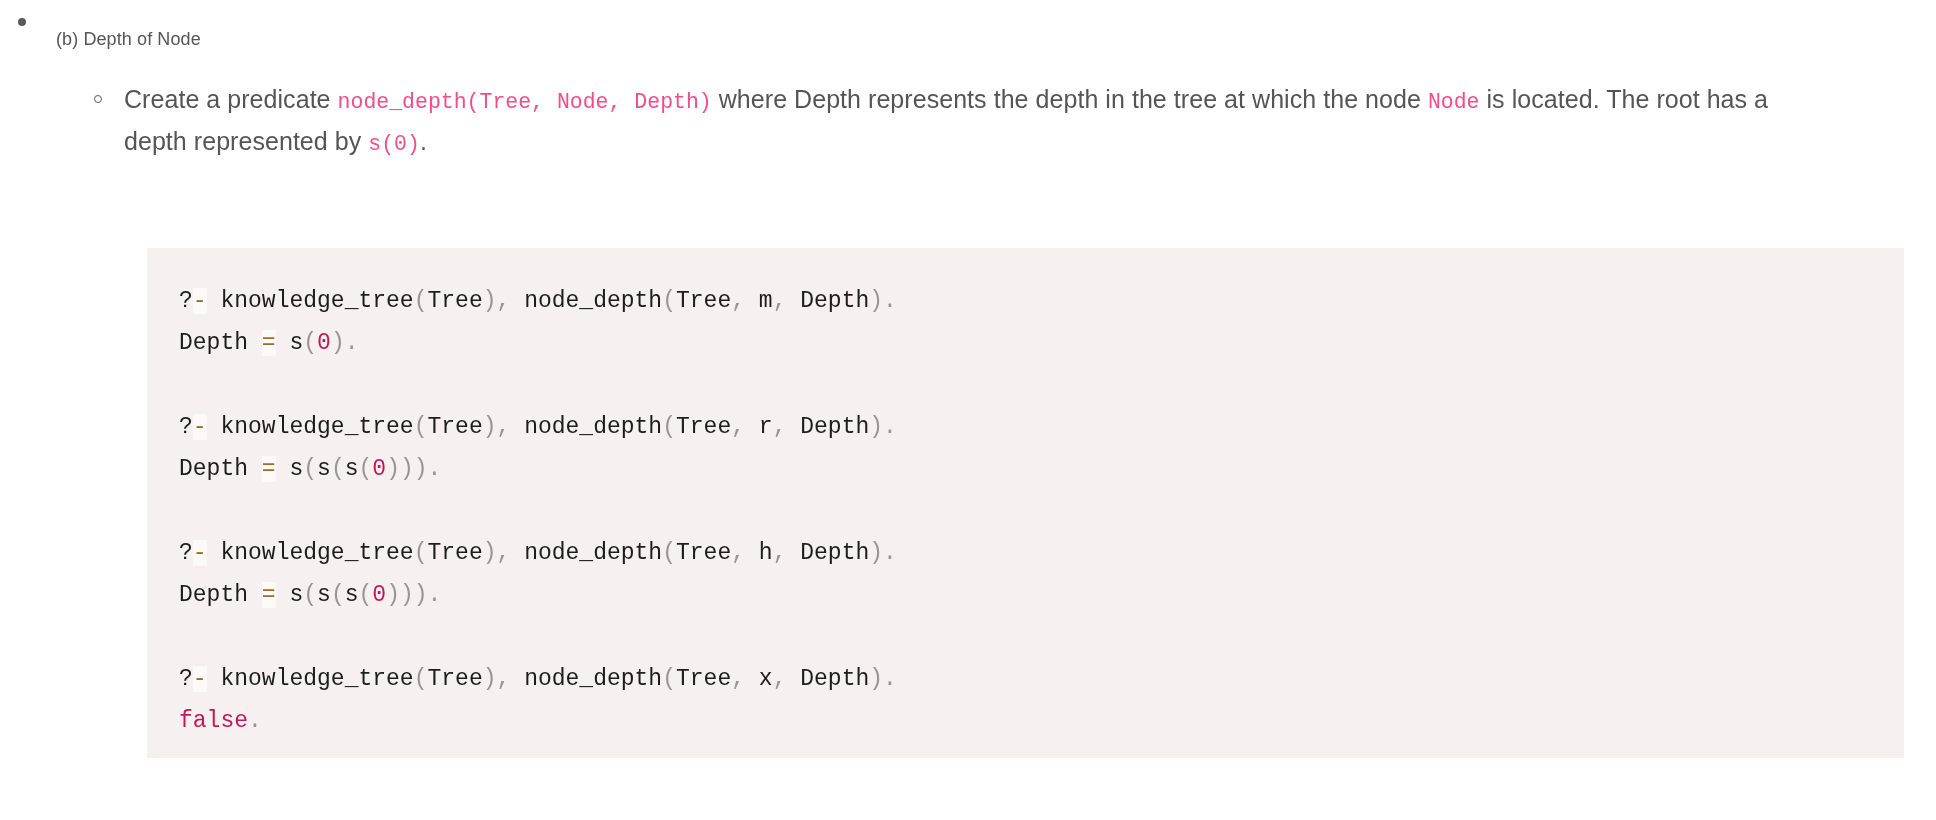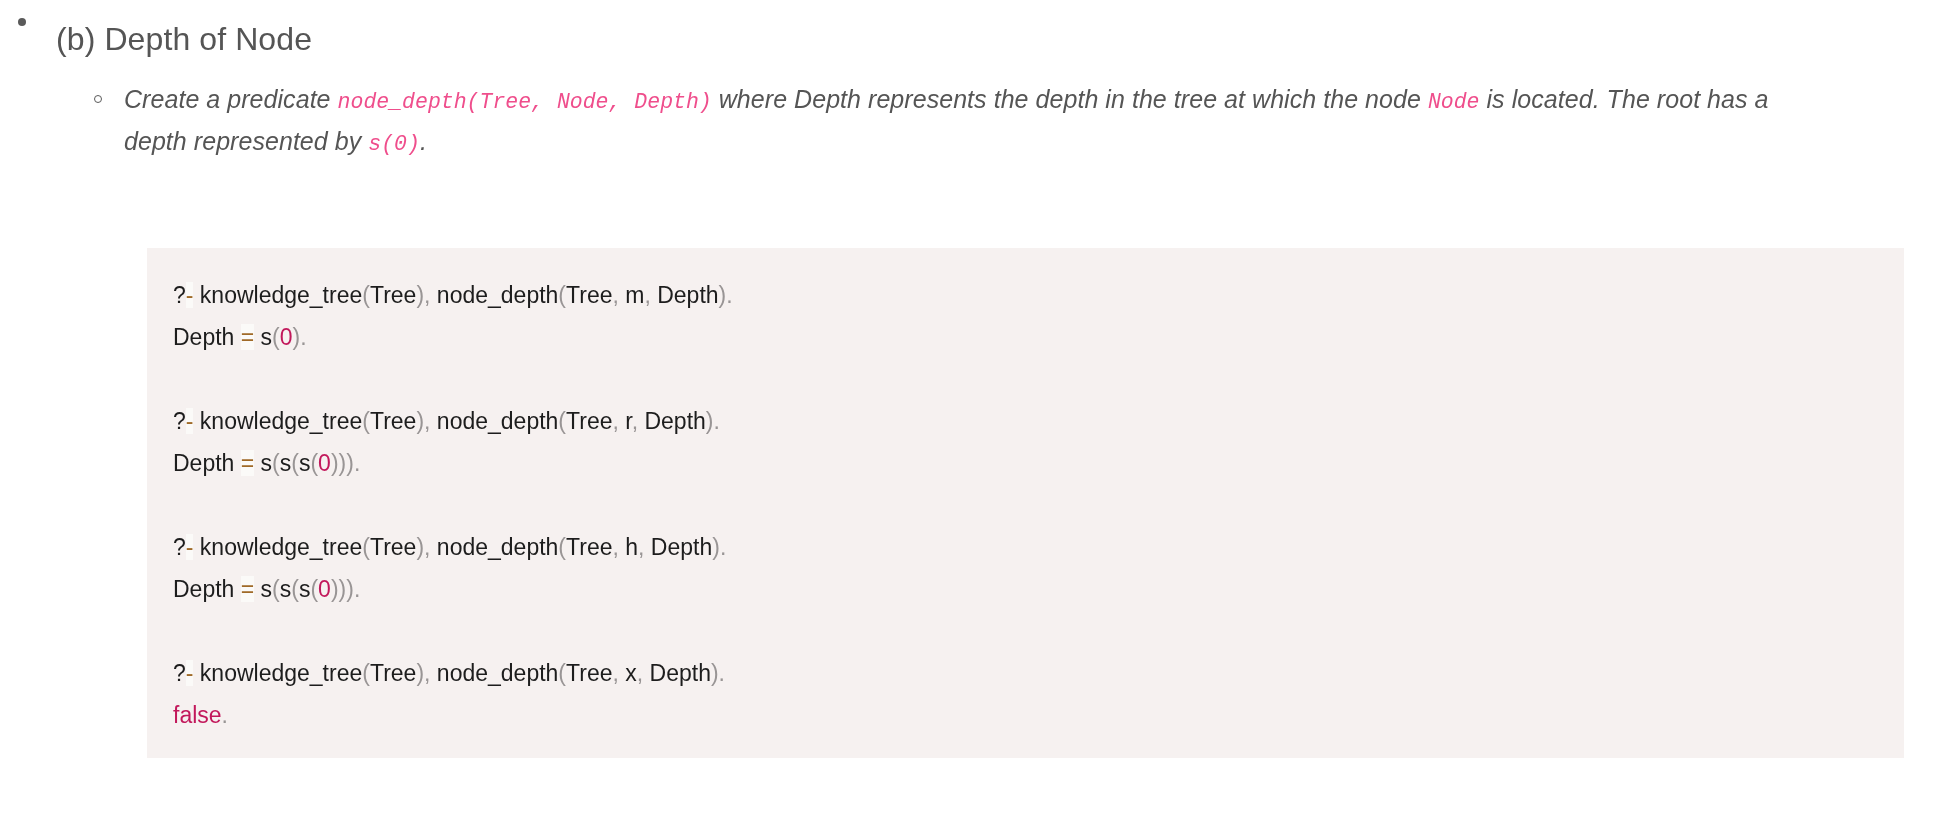--- a/index.html
+++ b/index.html
@@ -36,33 +36,32 @@
   li.lvl1-item > .bullet-disc {
     position: absolute;
     left: 18px;
     top: 18px;
     width: 8px;
     height: 8px;
     border-radius: 50%;
     background: #5a5a5a;
   }
   .lvl1-heading {
-    font-size: 32px;
+    font-size: 18px;
     line-height: 34px;
     color: #555555;
     padding-top: 22px;
     letter-spacing: 0.1px;
   }
 
   
   ul.lvl2 {
     list-style: none;
     margin: 0;
     padding: 0;
-    font-style: italic;
   }
   li.lvl2-item {
     position: relative;
     padding-left: 68px;
     margin-top: 24px;
   }
   li.lvl2-item > .bullet-circle {
     position: absolute;
     left: 38px;
     top: 15px;
@@ -96,22 +95,22 @@
     left: 147px;
     top: 248px;
     width: 1757px;
     height: 510px;
     background: #f6f1f0;
     box-sizing: border-box;
     padding: 26px 0 0 26px;
     overflow: hidden;
   }
   pre.code {
-    margin: 0;
-    font-family: Liberation Sans, sans-serif;
+    margin: 6px;
+    font-family: Liberation Mono, monospace;
     font-size: 23px;
     line-height: 42px;
     color: #1d1d1d;
     white-space: pre;
   }
   .c-plain  { color: #1d1d1d; }
   .c-punct  { color: #999595; }
   .c-op     { color: #a06a28; background: #fbfaf8; }
   .c-num    { color: #c2185b; }
   .c-false  { color: #c2185b; }

